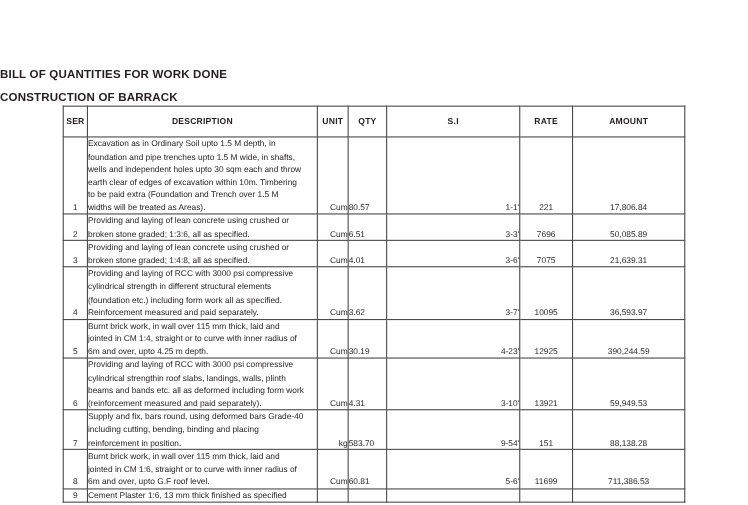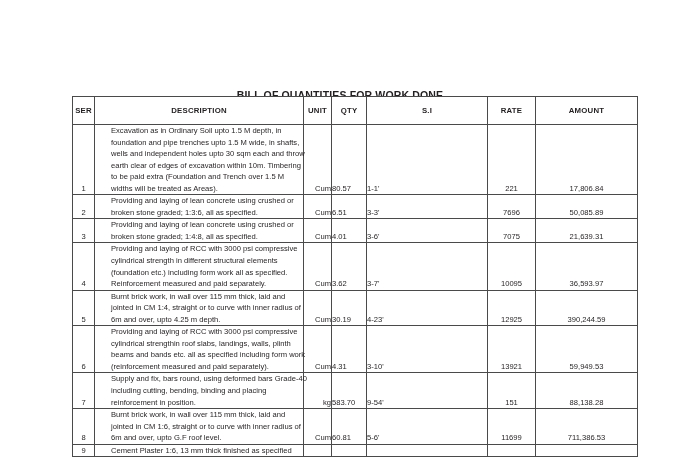--- a/index.html
+++ b/index.html
@@ -15,39 +15,38 @@
     color: #231f20;
   }
   .page {
     position: relative;
     width: 680px;
     height: 459px;
     background: #ffffff;
     overflow: hidden;
   }
   .titles {
-    padding-top: 89px;
-    text-align: center;
+    padding-top: 62px;
   }
   .doc-title {
     font-size: 10.5px;
     font-weight: bold;
     letter-spacing: 0.15px;
     line-height: 13px;
   }
   .doc-subtitle {
     font-size: 10.5px;
     font-weight: bold;
     letter-spacing: 0.15px;
     line-height: 13px;
     margin-top: 8px;
   }
   .table-wrap {
     position: absolute;
-    left: 72px;
+    left: 57px;
     top: 96px;
     width: 565px;
   }
   table.boq {
     border-collapse: collapse;
     table-layout: fixed;
     width: 565px;
     background: #ffffff;
   }
   table.boq th,
@@ -84,50 +83,50 @@
     text-align: left;
     padding: 0 2px 0 4px;
     vertical-align: top;
   }
   td.desc .lines {
     display: block;
   }
   td.desc .ln {
     display: block;
     white-space: nowrap;
-    margin-left: 16px;
   }
   td.unit {
     text-align: right;
     padding-bottom: 1px;
   }
   td.qty {
     padding-bottom: 1px;
   }
   td.si {
-    text-align: left;
+    text-align: right;
     padding-bottom: 1px;
   }
   td.rate {
     text-align: center;
     padding-bottom: 1px;
     margin-left: 24px;
   }
   td.amount {
     text-align: center;
     padding: 0 6px 1px 0;
   }
 </style>
 </head>
 <body>
 
 <div class="page">
 
   <div class="titles">
     <div class="doc-title">BILL OF QUANTITIES FOR WORK DONE</div>
+    <div class="doc-subtitle">CONSTRUCTION OF BARRACK</div>
   </div>
 
   <div class="table-wrap">
     <table class="boq">
       <colgroup>
         <col class="c-ser">
         <col class="c-desc">
         <col class="c-unit">
         <col class="c-qty">
         <col class="c-si">
@@ -222,21 +221,21 @@
             <td class="si">4-23'</td>
             <td class="rate">12925</td>
             <td class="amount">390,244.59</td>
           </tr>
           <tr>
             <td class="ser">6</td>
             <td class="desc">
               <span class="lines">
                 <span class="ln">Providing and laying of RCC with 3000 psi compressive</span>
                 <span class="ln">cylindrical strengthin roof slabs, landings, walls, plinth</span>
-                <span class="ln">beams and bands etc. all as specified including form work</span>
+                <span class="ln">beams and bands etc. all as deformed including form work</span>
                 <span class="ln">(reinforcement measured and paid separately).</span>
               </span>
             </td>
             <td class="unit">Cum</td>
             <td class="qty">4.31</td>
             <td class="si">3-10'</td>
             <td class="rate">13921</td>
             <td class="amount">59,949.53</td>
           </tr>
           <tr>

